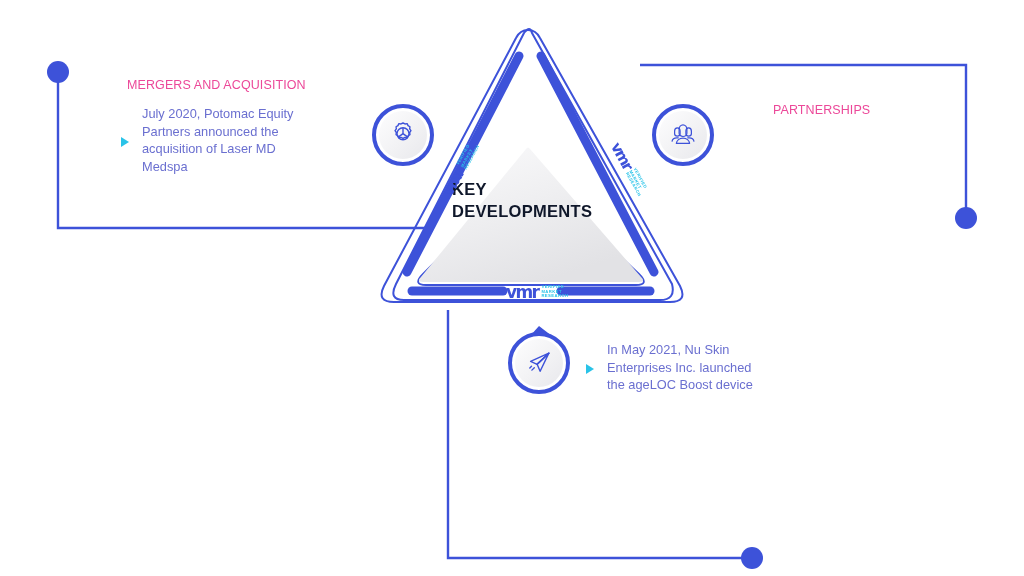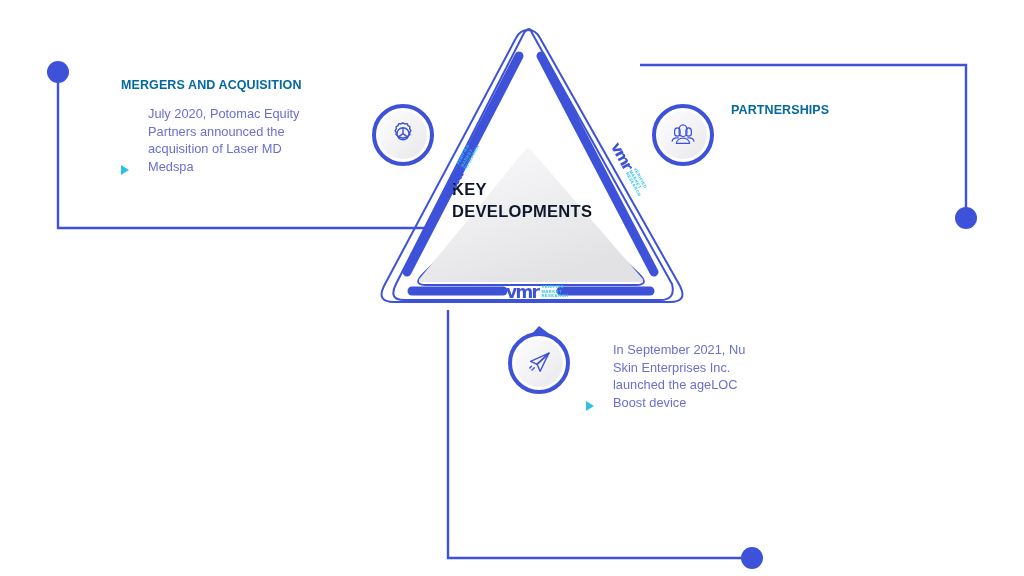--- a/index.html
+++ b/index.html
@@ -24,48 +24,48 @@
     left: 0;
     top: 0;
     width: 1024px;
     height: 576px;
   }
 
   
   .block { position: absolute; }
   .block .head {
     font-size: 12.5px;
-    font-weight: bold;
+    font-weight: normal;
     letter-spacing: 0.1px;
-    color: #0369a1;
-    margin: 0 0 13px 0;
+    color: #ec4899;
+    margin: 0 0 13px 6px;
     white-space: nowrap;
   }
   .block .item {
     display: flex;
-    align-items: flex-end;
-    gap: 19px;
+    align-items: center;
+    gap: 13px;
   }
   .block .bullet {
     flex: 0 0 auto;
     width: 0;
     height: 0;
     border-top: 5px solid transparent;
     border-bottom: 5px solid transparent;
     border-left: 8px solid #29c3e8;
     margin-top: 4px;
   }
   .block .body {
     font-size: 12.8px;
     line-height: 17.6px;
     color: #6a6fd0;
   }
 
   #block-mergers { left: 121px; top: 78px; width: 195px; }
-  #block-partnerships { left: 731px; top: 103px; width: 196px; }
+  #block-partnerships { left: 767px; top: 103px; width: 196px; }
   #block-launches { left: 586px; top: 341px; width: 180px; }
   #block-launches .head { margin-bottom: 12px; }
 
   
   .badge {
     position: absolute;
     width: 62px;
     height: 62px;
   }
   .badge .tail {
@@ -316,17 +316,17 @@
     </div>
   </div>
 
   <div class="block" id="block-partnerships">
     <div class="head">PARTNERSHIPS</div>
   </div>
 
   <div class="block" id="block-launches">
     <div class="item">
       <div class="bullet"></div>
-      <div class="body">In September 2021, Nu Skin Enterprises Inc. launched the ageLOC Boost device</div>
+      <div class="body">In May 2021, Nu Skin Enterprises Inc. launched the ageLOC Boost device</div>
     </div>
   </div>
 
 </div>
 
 </body></html>

